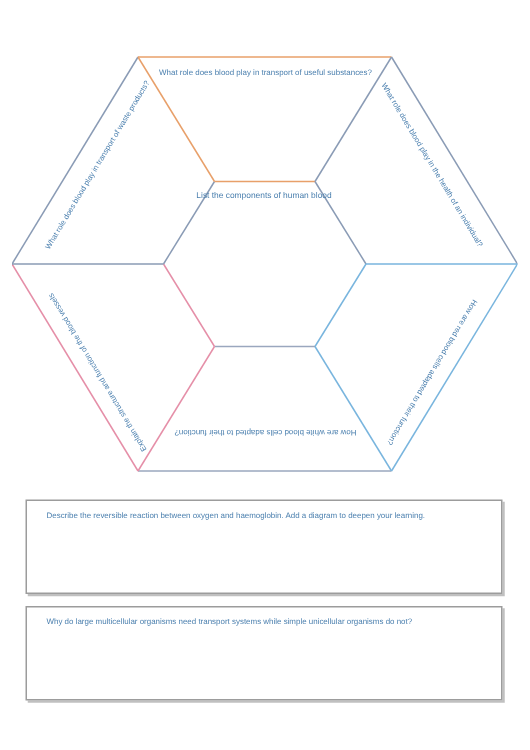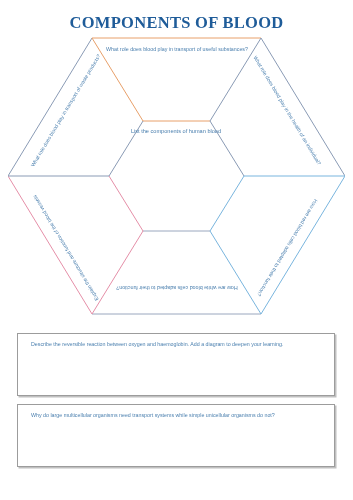--- a/index.html
+++ b/index.html
@@ -100,21 +100,20 @@
     color:#4A7FAE;
     font-size:5.3px;
     line-height:1.4;
   }
 </style>
 </head>
 <body>
 
 <div id="page">
 
-  <div class="title">COMPONENTS OF BLOOD</div>
 
   <div class="wheel-wrap">
 
     <svg class="wheel-svg" viewBox="0 0 337 290">
 
       <line x1="84" y1="7" x2="253" y2="7" stroke="#E8A06A" stroke-width="1"></line>
 
       <line x1="253" y1="7" x2="337" y2="145" stroke="#8A9BB5" stroke-width="1"></line>
 
       <line x1="337" y1="145" x2="253" y2="283" stroke="#79B5DE" stroke-width="1"></line>

